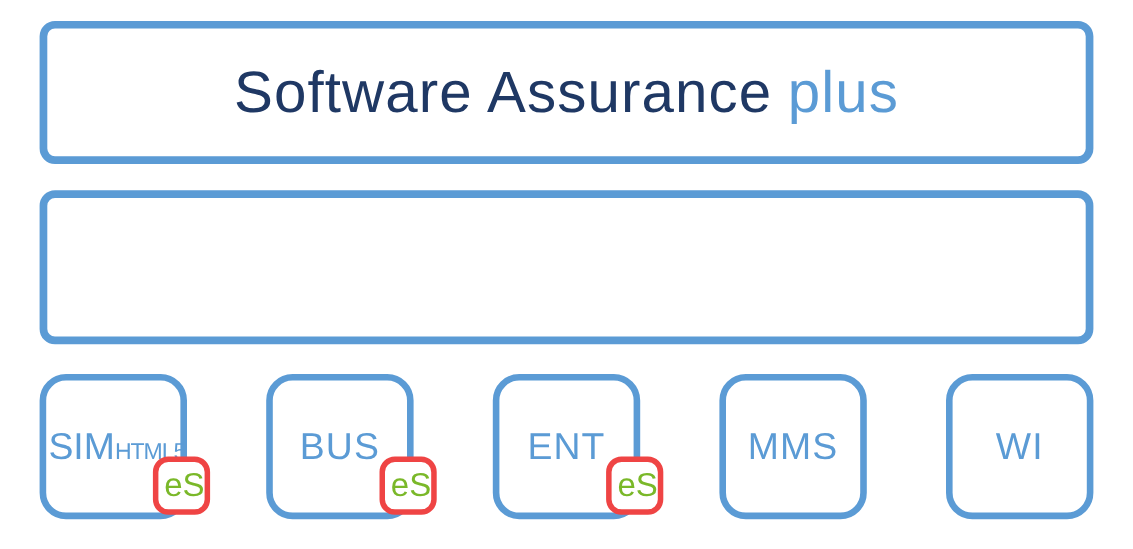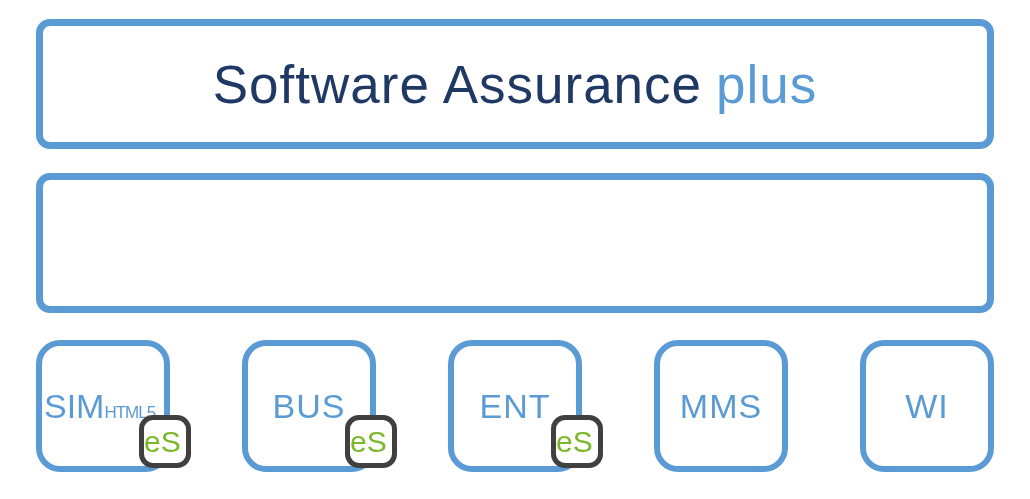--- a/index.html
+++ b/index.html
@@ -84,38 +84,38 @@
     justify-content: flex-start;
     align-items: center;
     padding-left: 2px;
   }
   .product-box.sim .label-wrap {
     display: flex;
     align-items: baseline;
   }
   .product-box.sim .p-label { letter-spacing: 0; }
   .p-sublabel {
-    font-size: 17px;
+    font-size: 21px;
     letter-spacing: -1px;
     line-height: 1;
   }
 
   
   .es-badge {
     position: absolute;
     right: -27px;
     bottom: -2px;
     width: 52px;
     height: 53px;
-    border: 5px solid #404040;
+    border: 5px solid #ef4444;
     border-radius: 14px;
     background: #ffffff;
     display: flex;
     align-items: center;
-    justify-content: flex-start;
+    justify-content: flex-end;
     z-index: 2;
   }
   .es-badge .badge-text {
     color: #7AB829;
     font-size: 30px;
     line-height: 1;
   }
 </style>
 </head>
 <body>

